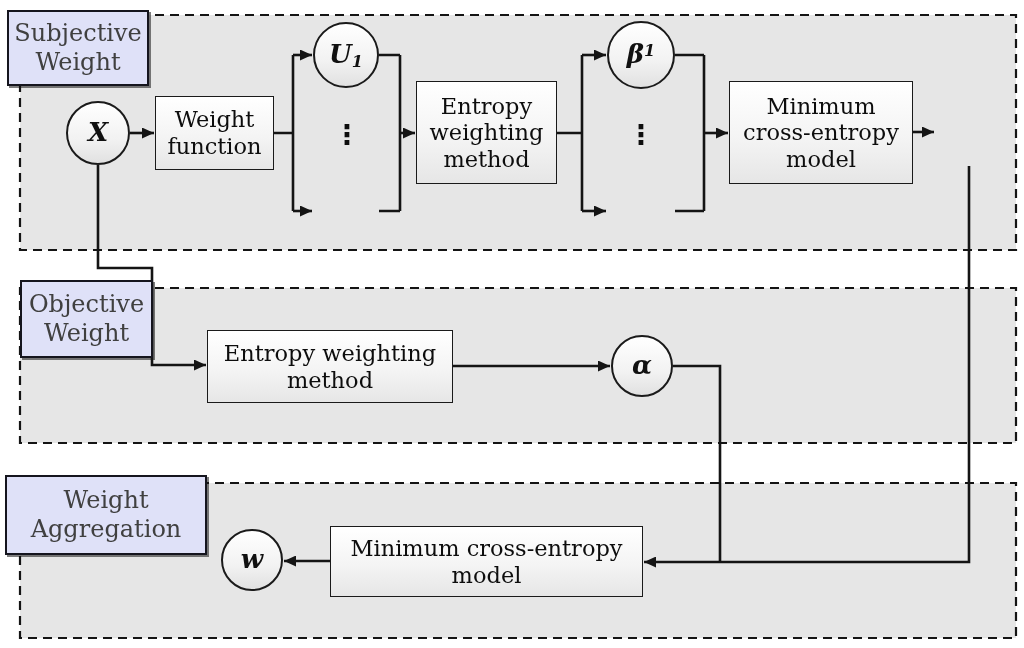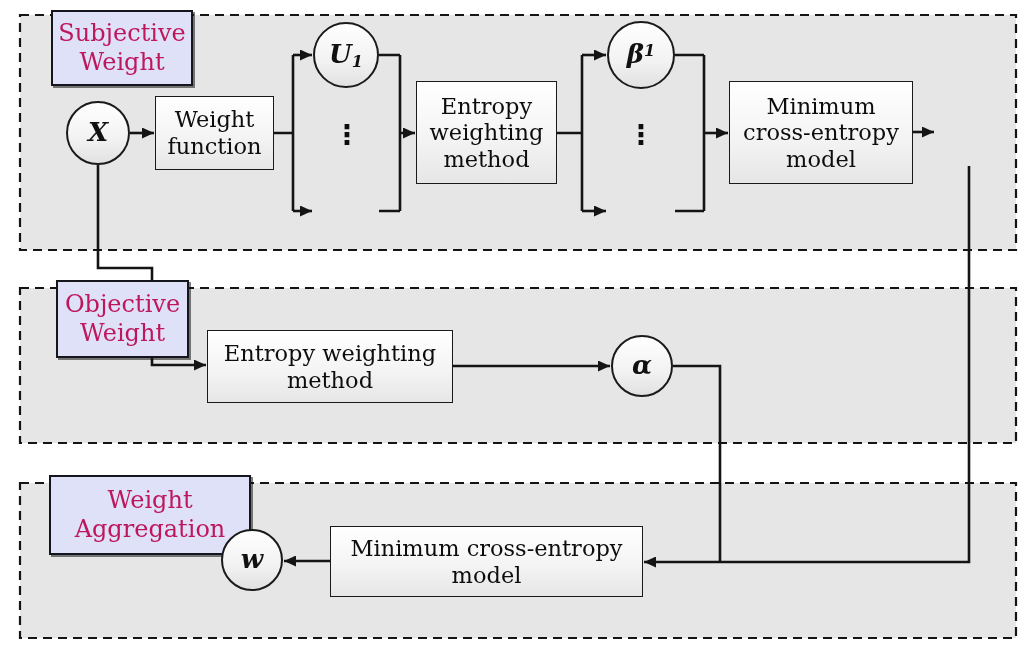--- a/index.html
+++ b/index.html
@@ -17,23 +17,22 @@
     overflow:hidden;
   }
   svg.wires{position:absolute;left:0;top:0;width:1024px;height:648px;}
   .panel{fill:var(--section-fill);stroke:var(--line);stroke-width:2.2;stroke-dasharray:9 6;}
   .wire{fill:none;stroke:var(--line);stroke-width:2.6;stroke-linejoin:miter;}
   #arr path{fill:var(--line);}
   .tag{
     position:absolute;background:var(--label-fill);
     border:2.5px solid #15151e;
     display:flex;align-items:center;justify-content:center;text-align:center;
-    font-size:24px;line-height:1.2;color:#be185d;
+    font-size:24px;line-height:1.2;color:#404040;
     box-shadow:2px 2px 0 rgba(20,20,20,0.55);
-    margin-left:44px;
   }
   .pbox{
     position:absolute;background:linear-gradient(180deg,#ffffff 0%,#f4f4f4 55%,#e6e6e6 100%);
     border:1.6px solid var(--node-border);
     display:flex;align-items:center;justify-content:center;text-align:center;
     font-size:22.5px;line-height:1.18;color:#0d0d0d;
   }
   .circ{
     position:absolute;border:2.5px solid var(--node-border);border-radius:50%;
     background:linear-gradient(180deg,#ffffff 0%,#f2f2f2 60%,#e1e1e1 100%);
@@ -90,21 +89,21 @@
     <path class="wire" d="M453 366 H610" marker-end="url(#arr)"></path>
 
     <path class="wire" d="M673 366 H720 V562"></path>
 
     <path class="wire" d="M330 561 H284" marker-end="url(#arr)"></path>
   </svg>
 
   <div class="tag" style="left:7px;top:10px;width:142px;height:76px">
     <span>Subjective Weight</span>
   </div>
-  <div class="tag" style="left:12px;top:280px;width:133px;height:78px">
+  <div class="tag" style="left:20px;top:280px;width:133px;height:78px">
     <span>Objective Weight</span>
   </div>
   <div class="tag" style="left:5px;top:475px;width:202px;height:80px">
     <span>Weight Aggregation</span>
   </div>
 
   <div class="pbox" style="left:155px;top:96px;width:119px;height:74px">
     <span>Weight function</span>
   </div>
   <div class="pbox" style="left:416px;top:81px;width:141px;height:103px">

